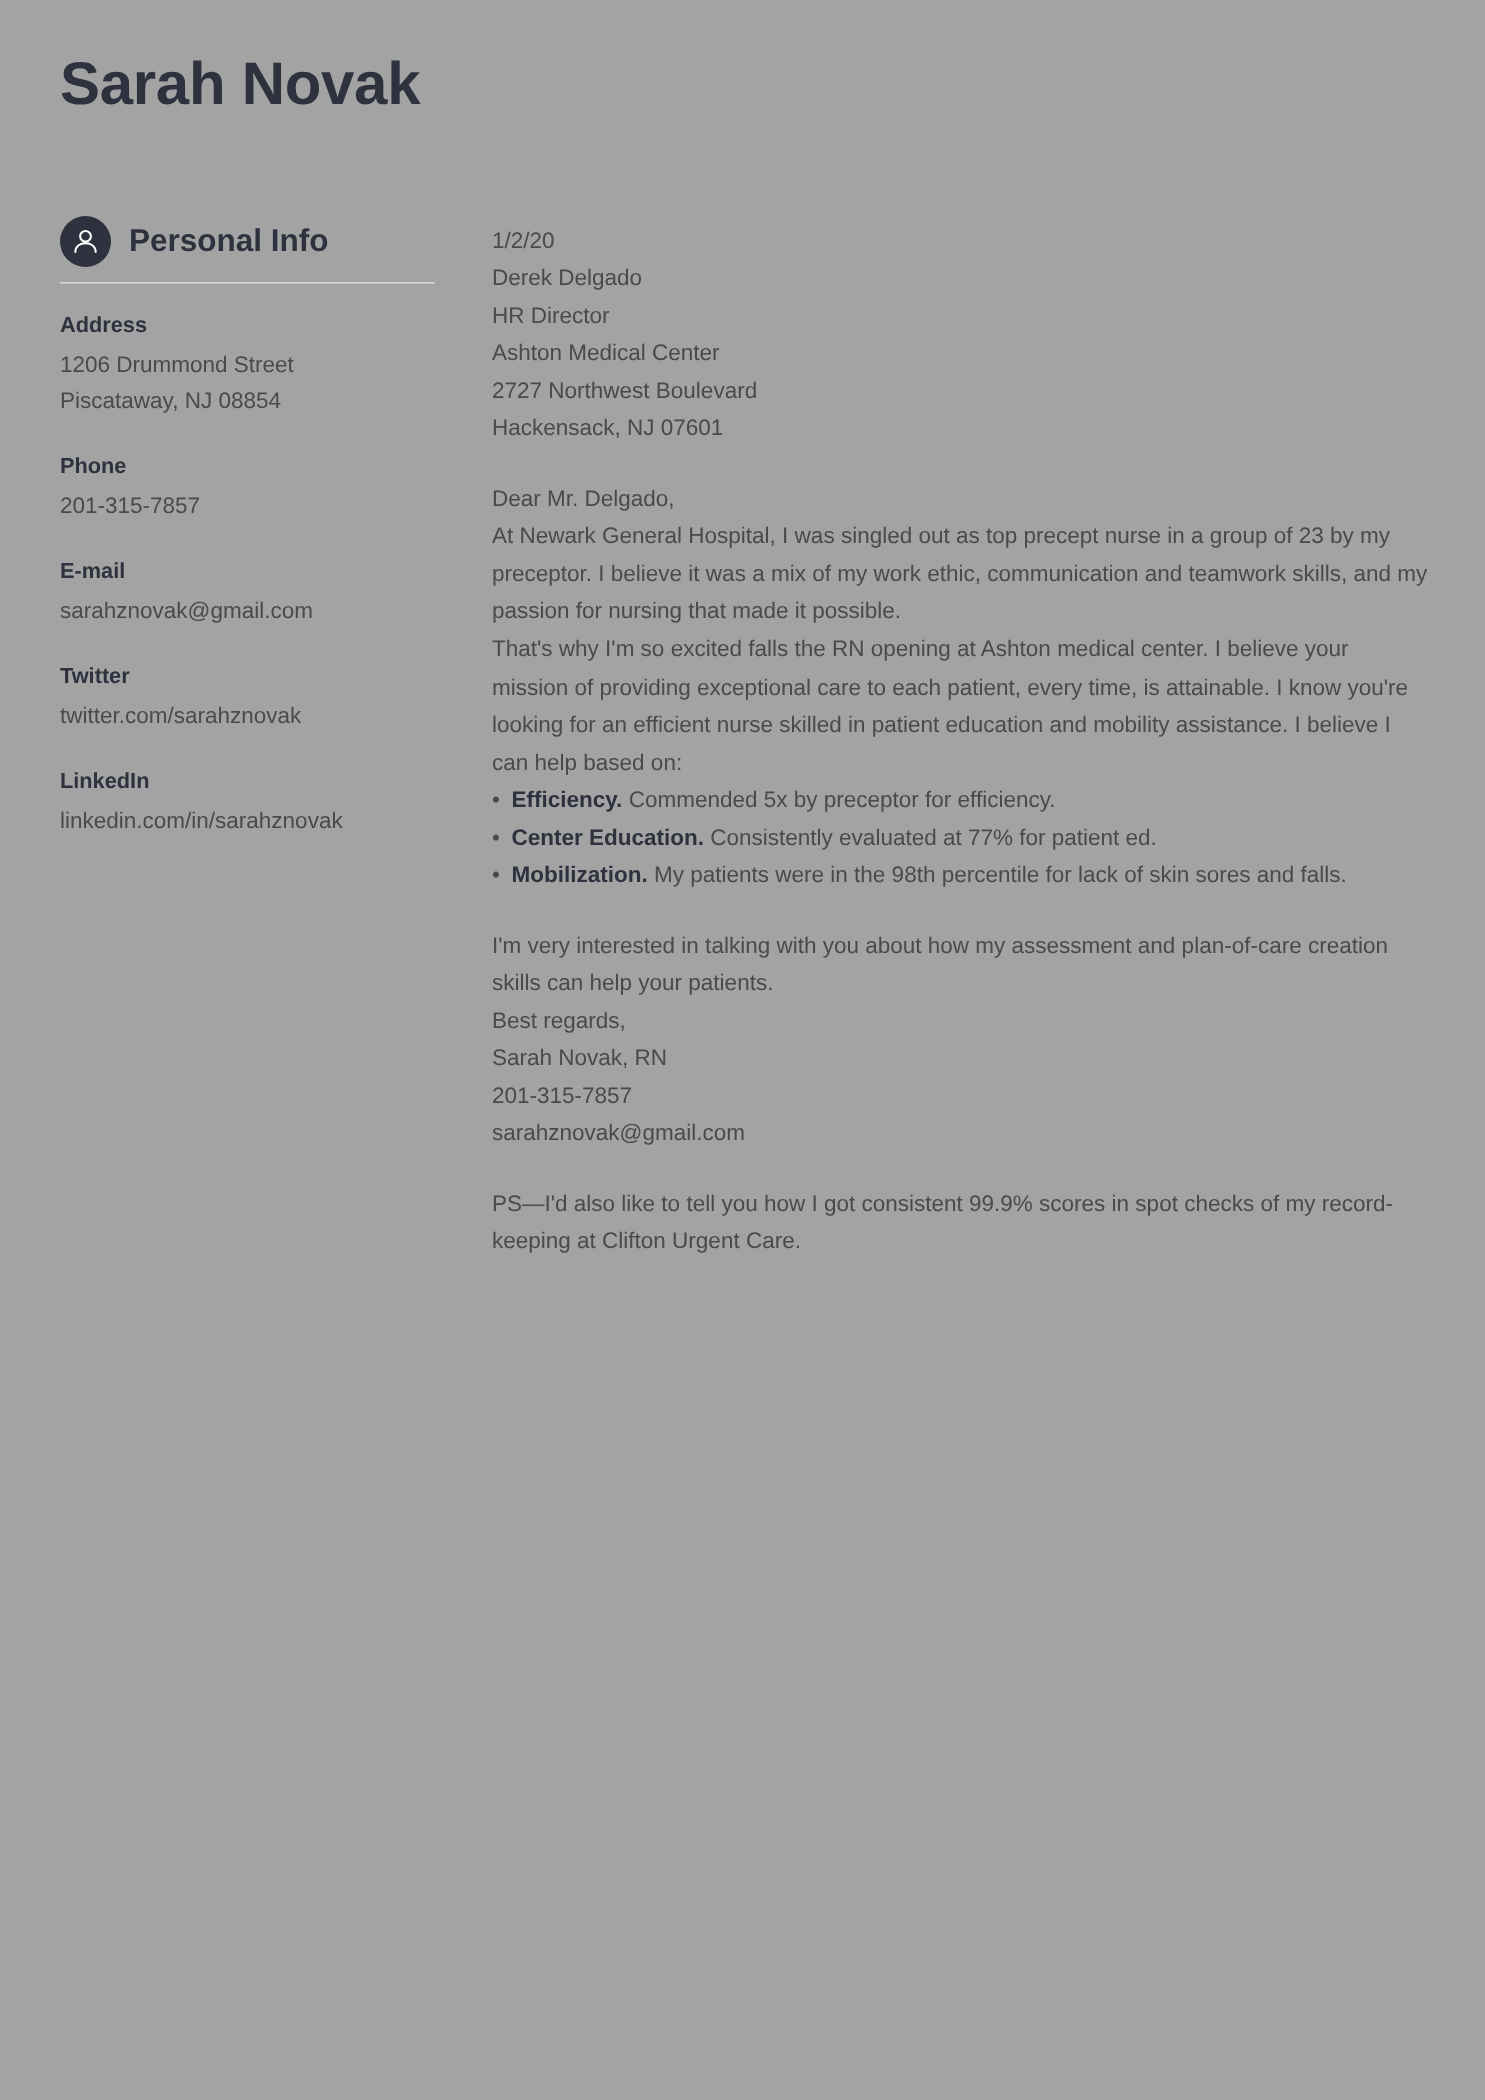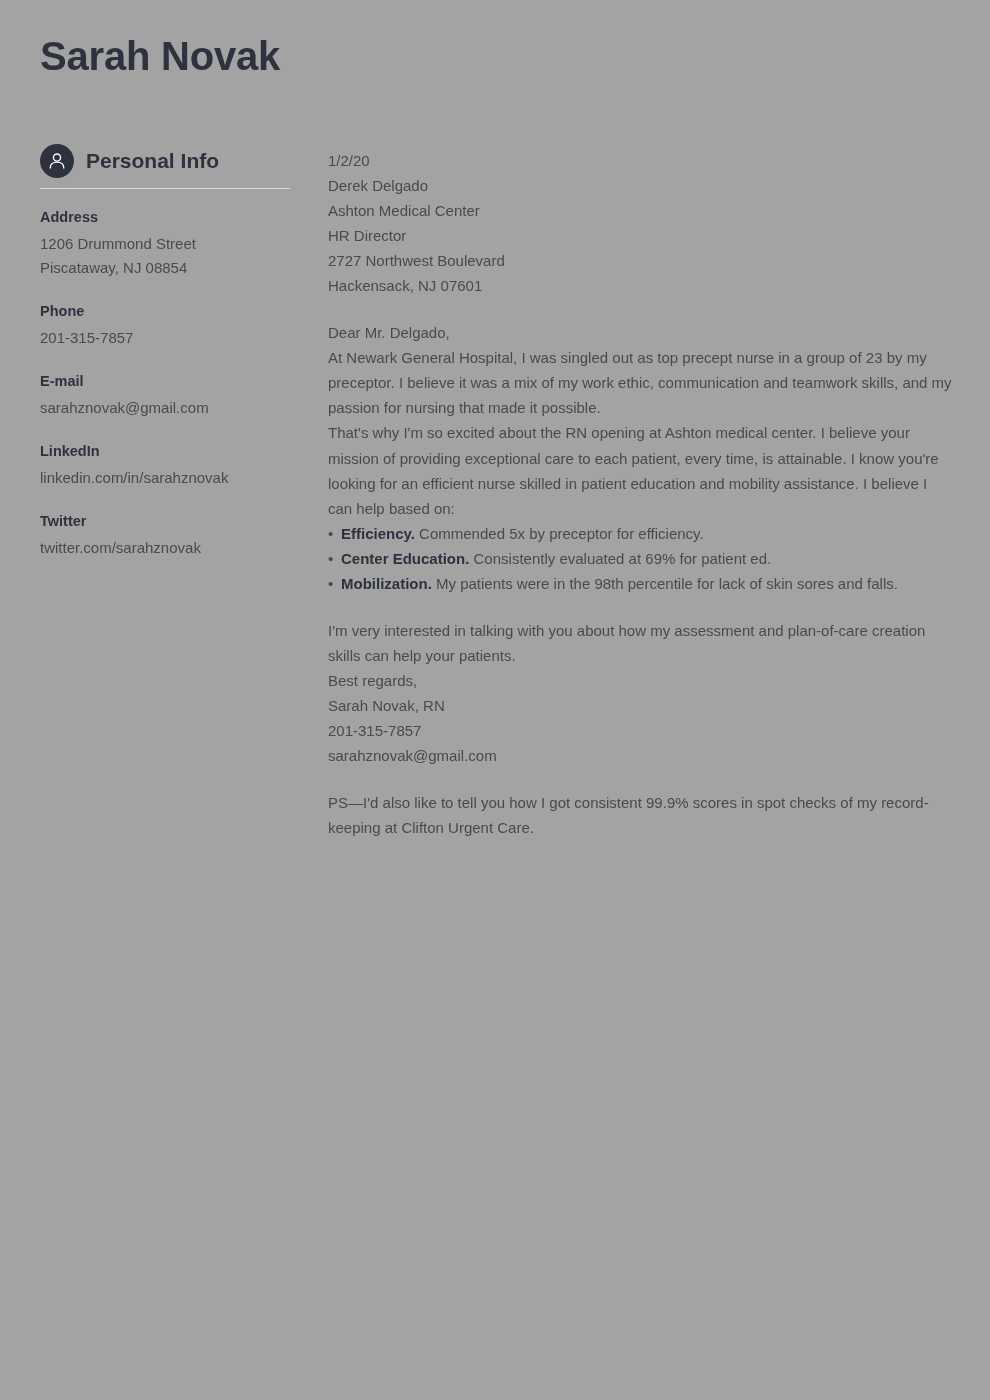--- a/index.html
+++ b/index.html
@@ -175,58 +175,58 @@
         <div class="info-label">Phone</div>
         <div class="info-value">201-315-7857</div>
       </div>
 
       <div class="info-block">
         <div class="info-label">E-mail</div>
         <div class="info-value">sarahznovak@gmail.com</div>
       </div>
 
       <div class="info-block">
+        <div class="info-label">Twitter</div>
+        <div class="info-value">twitter.com/sarahznovak</div>
+      </div>
+
+      <div class="info-block">
         <div class="info-label">LinkedIn</div>
         <div class="info-value">linkedin.com/in/sarahznovak</div>
       </div>
 
-      <div class="info-block">
-        <div class="info-label">Twitter</div>
-        <div class="info-value">twitter.com/sarahznovak</div>
-      </div>
-
     </div>
   </div>
 
   <div class="letter">
 
     <p class="date-line">1/2/20</p>
 
     <div class="blk">
       <div class="addr-line">Derek Delgado</div>
+      <div class="addr-line">HR Director</div>
       <div class="addr-line">Ashton Medical Center</div>
-      <div class="addr-line">HR Director</div>
       <div class="addr-line">2727 Northwest Boulevard</div>
       <div class="addr-line">Hackensack, NJ 07601</div>
     </div>
 
     <p class="salutation">Dear Mr. Delgado,</p>
 
     <p class="para">At Newark General Hospital, I was singled out as top precept nurse in a group of 23 by my preceptor. I believe it was a mix of my work ethic, communication and teamwork skills, and my passion for nursing that made it possible.</p>
 
-    <p class="para">That's why I'm so excited about the RN opening at Ashton medical center. I believe your mission of providing exceptional care to each patient, every time, is attainable. I know you're looking for an efficient nurse skilled in patient education and mobility assistance. I believe I can help based on:</p>
+    <p class="para">That's why I'm so excited falls the RN opening at Ashton medical center. I believe your mission of providing exceptional care to each patient, every time, is attainable. I know you're looking for an efficient nurse skilled in patient education and mobility assistance. I believe I can help based on:</p>
 
     <ul class="bullets">
       <li>
         <strong>Efficiency.</strong>
         <span>Commended 5x by preceptor for efficiency.</span>
       </li>
       <li>
         <strong>Center Education.</strong>
-        <span>Consistently evaluated at 69% for patient ed.</span>
+        <span>Consistently evaluated at 77% for patient ed.</span>
       </li>
       <li>
         <strong>Mobilization.</strong>
         <span>My patients were in the 98th percentile for lack of skin sores and falls.</span>
       </li>
     </ul>
 
     <p class="para">I'm very interested in talking with you about how my assessment and plan-of-care creation skills can help your patients.</p>
 
     <p class="blk">Best regards,</p>

